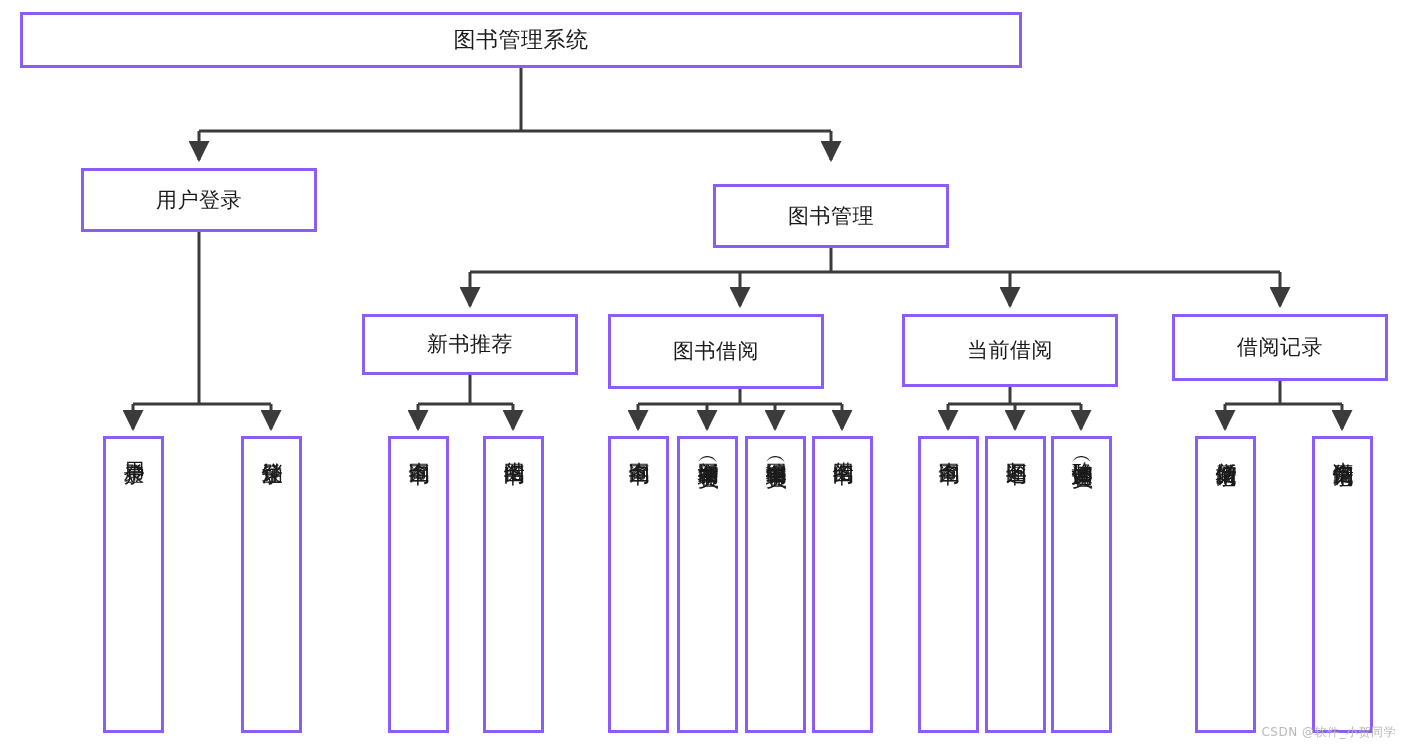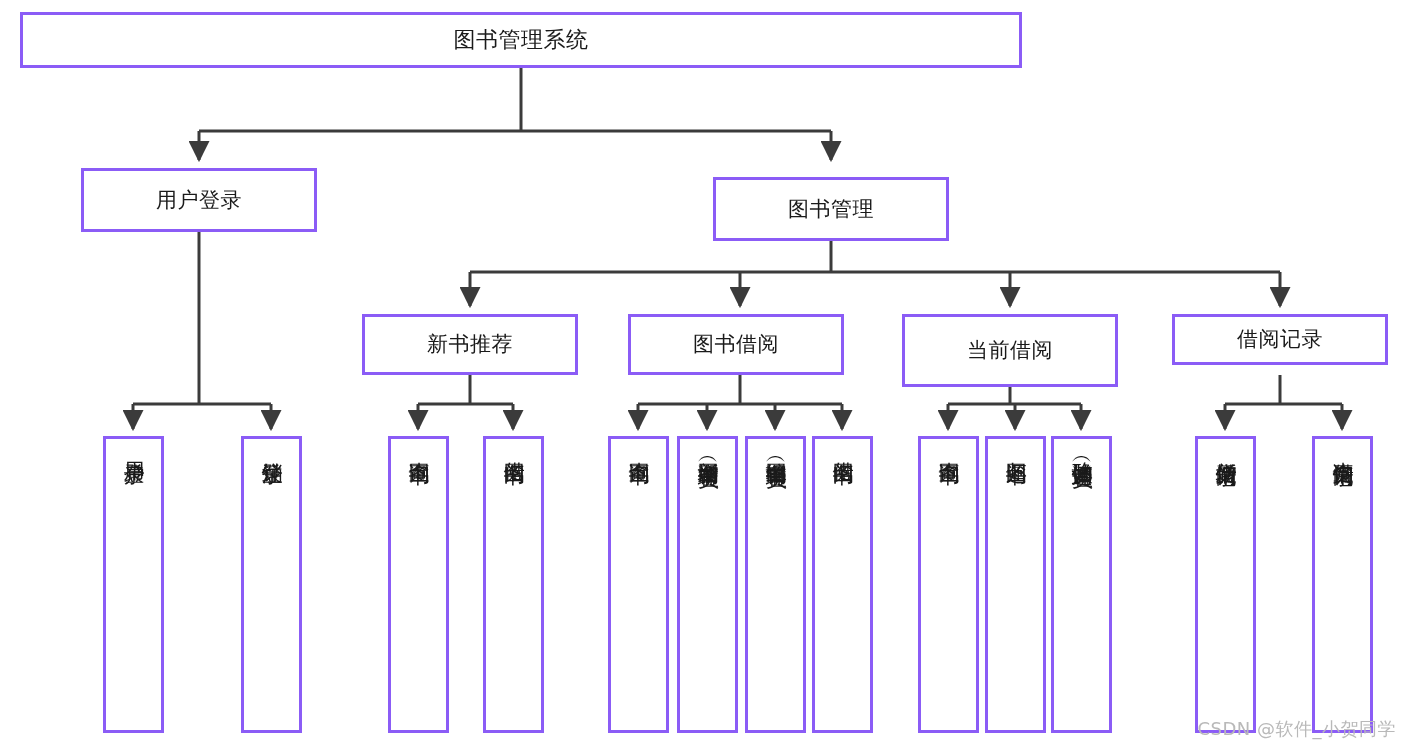--- a/index.html
+++ b/index.html
@@ -55,21 +55,21 @@
     text-orientation: upright;
     font-size: 21px;
     line-height: 1.12;
     letter-spacing: 1px;
     margin: 0 auto;
   }
   .watermark {
     position: absolute;
     right: 9px;
     bottom: 6px;
-    font-size: 18px;
+    font-size: 12px;
     color: #b9b9b9;
     letter-spacing: 0.5px;
     z-index: 5;
     white-space: nowrap;
   }
 </style>
 </head>
 <body>
 
 <div id="canvas">
@@ -124,34 +124,34 @@
     </g>
   </svg>
 
   <div class="node root h-node" style="left:20px; top:12px; width:1002px; height:56px;">
     <span class="node-label">图书管理系统</span>
   </div>
 
   <div class="node h-node" style="left:81px; top:168px; width:236px; height:64px;">
     <span class="node-label">用户登录</span>
   </div>
-  <div class="node h-node" style="left:713px; top:177px; width:236px; height:64px;">
+  <div class="node h-node" style="left:713px; top:184px; width:236px; height:64px;">
     <span class="node-label">图书管理</span>
   </div>
 
   <div class="node h-node" style="left:362px; top:314px; width:216px; height:61px;">
     <span class="node-label">新书推荐</span>
   </div>
-  <div class="node h-node" style="left:628px; top:314px; width:216px; height:61px;">
+  <div class="node h-node" style="left:608px; top:314px; width:216px; height:75px;">
     <span class="node-label">图书借阅</span>
   </div>
   <div class="node h-node" style="left:902px; top:314px; width:216px; height:73px;">
     <span class="node-label">当前借阅</span>
   </div>
-  <div class="node h-node" style="left:1172px; top:314px; width:216px; height:51px;">
+  <div class="node h-node" style="left:1172px; top:314px; width:216px; height:67px;">
     <span class="node-label">借阅记录</span>
   </div>
 
   <div class="node v-node" style="left:103px; top:436px; width:61px; height:297px;">
     <span class="node-label">用户登录</span>
   </div>
   <div class="node v-node" style="left:241px; top:436px; width:61px; height:297px;">
     <span class="node-label">注销登录</span>
   </div>
 

